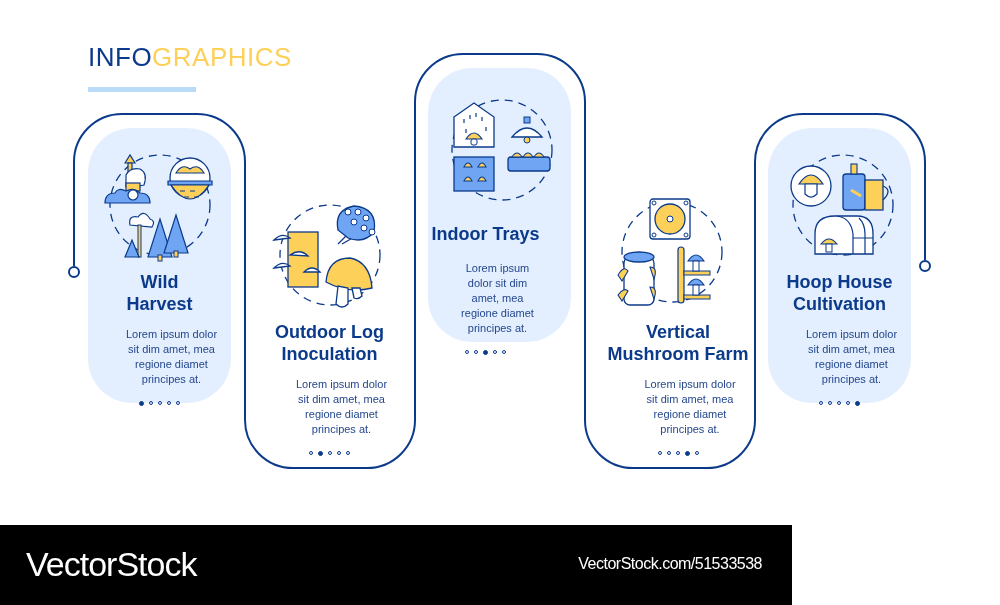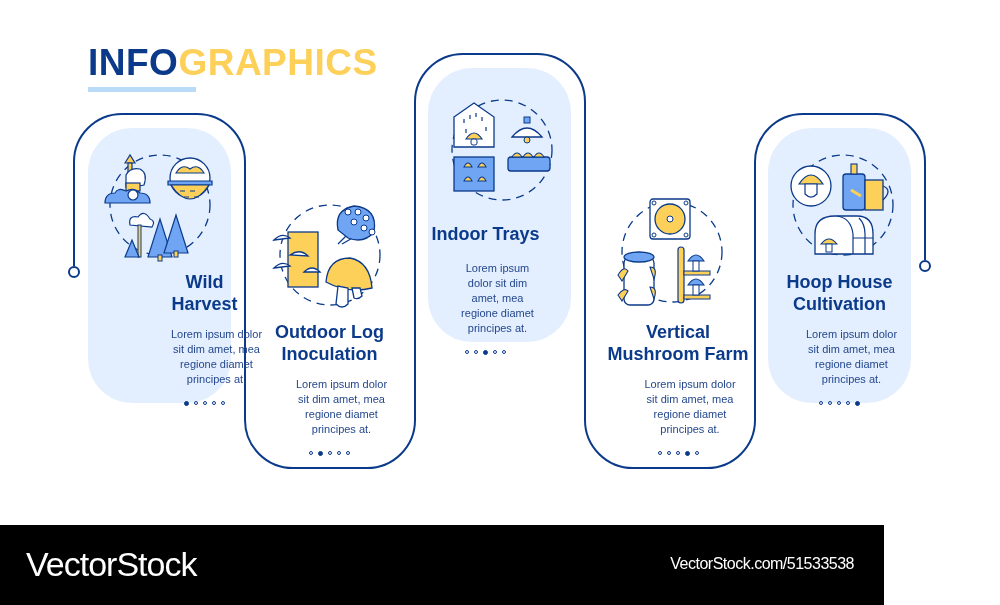--- a/index.html
+++ b/index.html
@@ -1,32 +1,32 @@
 <!DOCTYPE html>
 <html><head>
 <meta charset="utf-8">
 <style>
   html, body { margin: 0; padding: 0; }
   body { width: 1000px; height: 605px; position: relative; background: #ffffff; overflow: hidden;
          font-family: "Liberation Sans", "DejaVu Sans", sans-serif; }
-  .title { position: absolute; left: 88px; top: 44px; font-size: 37px; font-weight: bold; letter-spacing: 0.5px; line-height: 1; }
+  .title { position: absolute; left: 88px; top: 44px; font-size: 26px; font-weight: normal; letter-spacing: 0.5px; line-height: 1; }
   .title .t1 { color: #0b3a8a; }
   .title .t2 { color: #fdd05a; }
   .title-underline { position: absolute; left: 88px; top: 87px; width: 108px; height: 5px; background: #b9dbf7; }
   svg.path { position: absolute; left: 0; top: 0; }
   .card { position: absolute; border-radius: 44px; }
   .card.filled { background: #e3efff; }
   .card-content { position: absolute; text-align: center; }
   .card-title { color: #0b3a8a; font-weight: bold; font-size: 18px; line-height: 22px; }
   .card-desc { color: #24478d; font-size: 11px; line-height: 15px; margin-top: 12px; margin-left: 24px; }
   .dots { display: flex; justify-content: center; gap: 5px; margin-top: 14px; }
   .dot { width: 4px; height: 4px; border-radius: 50%; border: 1px solid #0b3a8a; box-sizing: border-box; }
   .dot.active { background: #0b3a8a; width: 5px; height: 5px; }
   .icon { position: absolute; }
-  .footer { position: absolute; left: 0; top: 525px; width: 884px; height: 80px; background: #000000; }
+  .footer { position: absolute; left: 0; top: 525px; width: 792px; height: 80px; background: #000000; }
   .footer .brand { position: absolute; left: 26px; top: 20px; color: #ffffff; font-size: 34px; letter-spacing: -1px; }
   .footer .ref { position: absolute; right: 30px; top: 30px; color: #ffffff; font-size: 16px; letter-spacing: -0.5px; }
 </style>
 </head>
 <body>
 
 <div class="title">
   <span class="t1">INFO</span><span class="t2">GRAPHICS</span>
 </div>
 <div class="title-underline"></div>
@@ -131,21 +131,21 @@
   <rect x="68" y="14" width="6" height="10" fill="#fdd05a" stroke="#0b3a8a" stroke-width="1.1"></rect>
   <rect x="82" y="30" width="18" height="30" fill="#fdd05a" stroke="#0b3a8a" stroke-width="1.3"></rect>
   <path d="M100 36 Q110 40 100 50" fill="none" stroke="#0b3a8a" stroke-width="1.3"></path>
   <path d="M68 40 L78 46" stroke="#fdd05a" stroke-width="3"></path>
   <path d="M32 104 L32 84 Q32 66 52 66 L74 66 Q90 66 90 84 L90 104 Z" fill="#ffffff" stroke="#0b3a8a" stroke-width="1.3"></path>
   <path d="M54 66 Q68 68 70 84 L70 104 M76 68 Q82 74 82 84 L82 104 M70 88 L90 88" fill="none" stroke="#0b3a8a" stroke-width="1.2"></path>
   <path d="M38 94 Q46 84 54 94 Z" fill="#fdd05a" stroke="#0b3a8a" stroke-width="1.1"></path>
   <rect x="43" y="94" width="6" height="8" fill="#ffffff" stroke="#0b3a8a"></rect>
 </svg>
 
-<div class="card-content" style="left:88px; top:271px; width:143px;padding-left:45px;">
+<div class="card-content" style="left:88px; top:271px; width:143px;">
   <div class="card-title">
     <div>Wild</div>
     <div>Harvest</div>
   </div>
   <div class="card-desc" style="padding:0 8px;">Lorem ipsum dolor sit dim amet, mea regione diamet principes at.</div>
   <div class="dots">
     <span class="dot active"></span>
       <span class="dot"></span>
       <span class="dot"></span>
       <span class="dot"></span>

